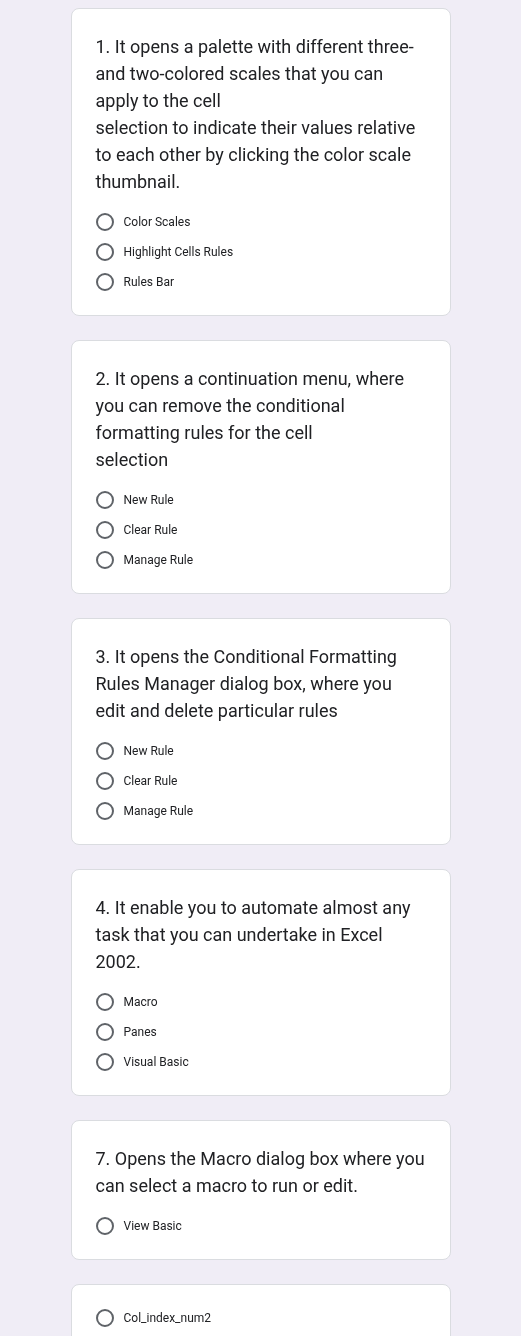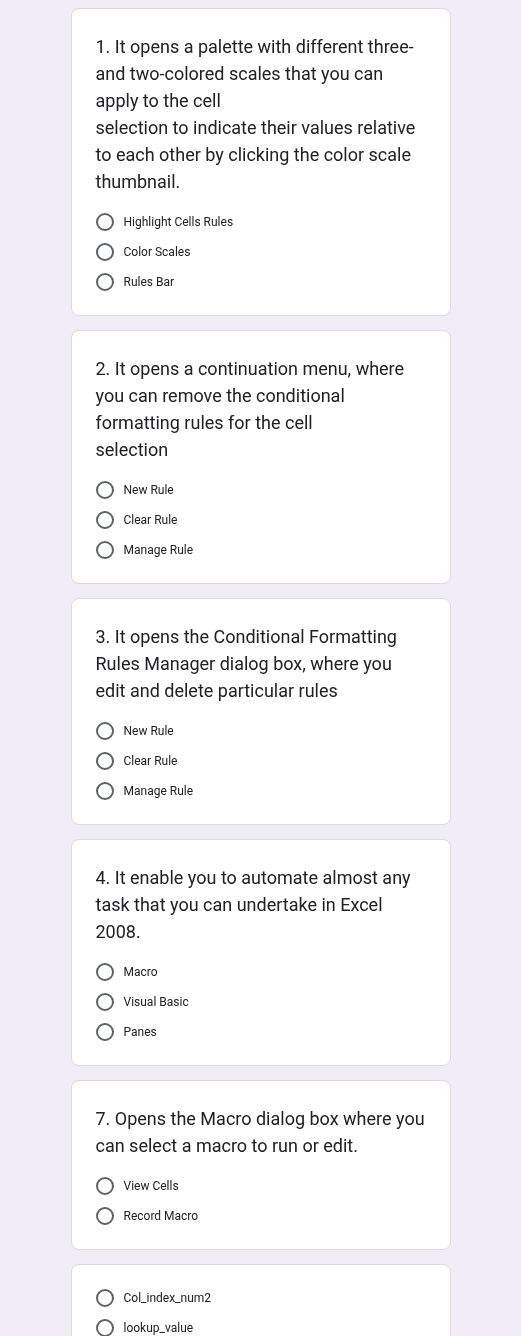--- a/index.html
+++ b/index.html
@@ -10,21 +10,21 @@
     body {
       background-color: #f0edf6;
       font-family: Roboto, Arial, sans-serif;
       padding: 8px 0;
       width: 521px;
     }
     .question-card {
       background-color: #ffffff;
       border: 1px solid #dadce0;
       border-radius: 8px;
-      margin: 0 auto 14px auto;
+      margin: 0 auto 24px auto;
       padding: 24px 24px 24px 24px;
       width: 380px;
     }
     .question-text {
       color: #202124;
       font-size: 18px;
       line-height: 1.5;
       margin-bottom: 18px;
     }
     .option {
@@ -51,25 +51,25 @@
   </style>
 </head>
 <body>
 
 <div id="form-container">
     <div class="question-card">
       <div class="question-text" style="white-space: pre-line;">1. It opens a palette with different three- and two-colored scales that you can apply to the cell
 selection to indicate their values relative to each other by clicking the color scale thumbnail.</div>
       <div class="option">
         <div class="radio-circle"></div>
-        <div class="option-label">Highlight Cells Rules</div>
+        <div class="option-label">Color Scales</div>
       </div>
       <div class="option">
         <div class="radio-circle"></div>
-        <div class="option-label">Color Scales</div>
+        <div class="option-label">Highlight Cells Rules</div>
       </div>
       <div class="option">
         <div class="radio-circle"></div>
         <div class="option-label">Rules Bar</div>
       </div>
     </div>
     <div class="question-card">
       <div class="question-text" style="white-space: pre-line;">2. It opens a continuation menu, where you can remove the conditional formatting rules for the cell
 selection</div>
       <div class="option">
@@ -94,43 +94,39 @@
       <div class="option">
         <div class="radio-circle"></div>
         <div class="option-label">Clear Rule</div>
       </div>
       <div class="option">
         <div class="radio-circle"></div>
         <div class="option-label">Manage Rule</div>
       </div>
     </div>
     <div class="question-card">
-      <div class="question-text" style="white-space: pre-line;">4. It enable you to automate almost any task that you can undertake in Excel 2008.</div>
+      <div class="question-text" style="white-space: pre-line;">4. It enable you to automate almost any task that you can undertake in Excel 2002.</div>
       <div class="option">
         <div class="radio-circle"></div>
         <div class="option-label">Macro</div>
       </div>
       <div class="option">
         <div class="radio-circle"></div>
-        <div class="option-label">Visual Basic</div>
+        <div class="option-label">Panes</div>
       </div>
       <div class="option">
         <div class="radio-circle"></div>
-        <div class="option-label">Panes</div>
+        <div class="option-label">Visual Basic</div>
       </div>
     </div>
     <div class="question-card">
       <div class="question-text" style="white-space: pre-line;">7. Opens the Macro dialog box where you can select a macro to run or edit.</div>
       <div class="option">
         <div class="radio-circle"></div>
-        <div class="option-label">View Cells</div>
-      </div>
-      <div class="option">
-        <div class="radio-circle"></div>
-        <div class="option-label">Record Macro</div>
+        <div class="option-label">View Basic</div>
       </div>
     </div>
     <div class="question-card">
       <div class="option">
         <div class="radio-circle"></div>
         <div class="option-label">Col_index_num2</div>
       </div>
       <div class="option">
         <div class="radio-circle"></div>
         <div class="option-label">lookup_value</div>

